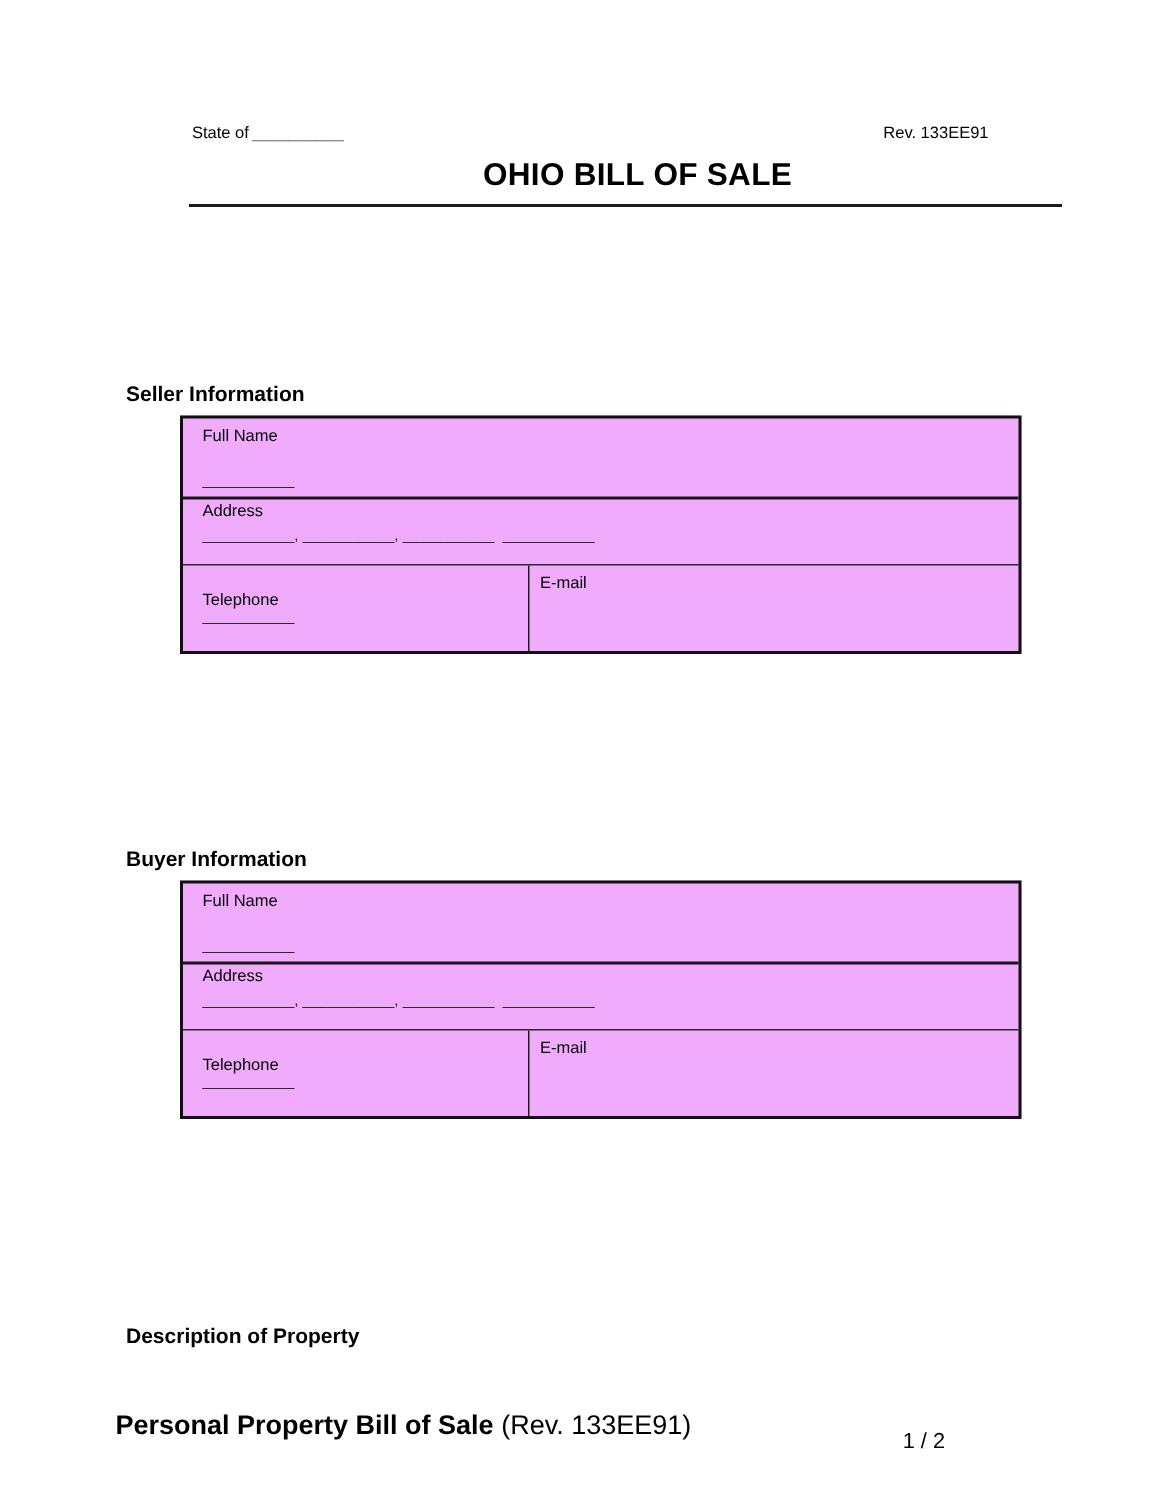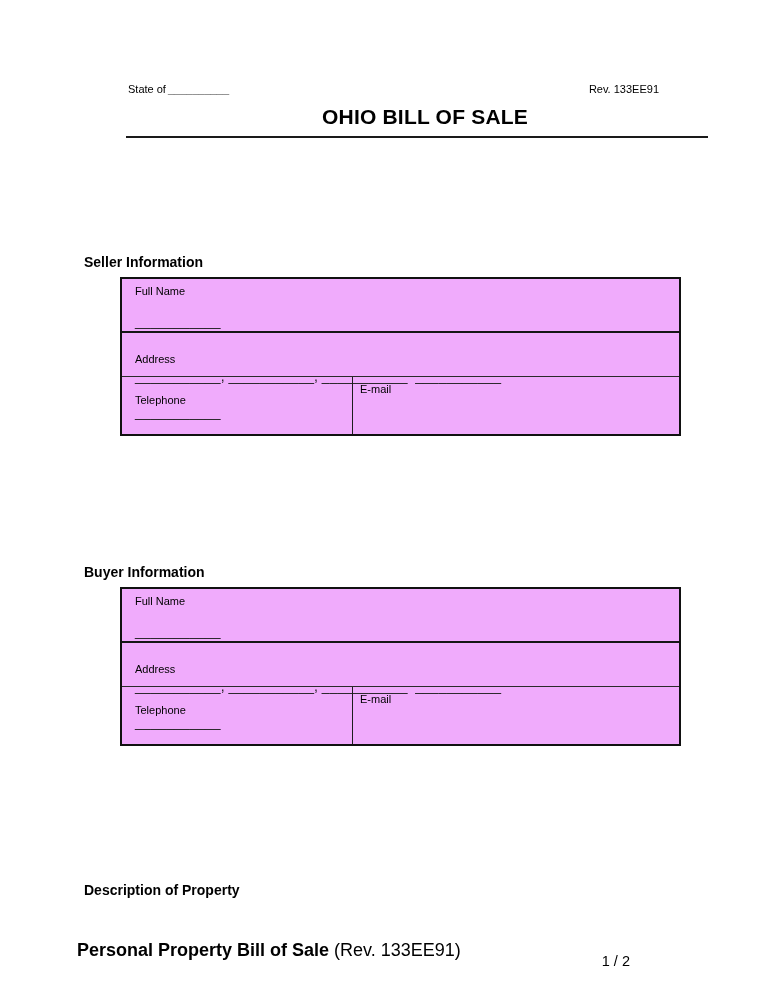--- a/index.html
+++ b/index.html
@@ -85,34 +85,34 @@
     border-bottom: 2px solid #161616;
     display: flex;
     flex-direction: column;
     justify-content: space-between;
   }
   .addr-row {
     height: 44px;
     border-bottom: 1.5px solid #2a2a2a;
     display: flex;
     flex-direction: column;
-    padding-top: 19px;
+    padding-top: 1px;
   }
   .contact-row {
     height: 57px;
     display: flex;
     flex-direction: row;
   }
   .cell-label {
     font-size: 11px;
     padding: 6px 0 0 13px;
   }
   .addr-row .cell-label { padding-top: 1px; }
   .blank {
-    font-size: 14px;
+    font-size: 10px;
     color: #222222;
     margin-left: 13px;
     white-space: pre;
     line-height: 12px;
   }
   .name-row .blank { margin-bottom: 4px; }
   .addr-blanks { margin-top: 5px; }
   .tel-cell {
     width: 230px;
     box-sizing: border-box;

